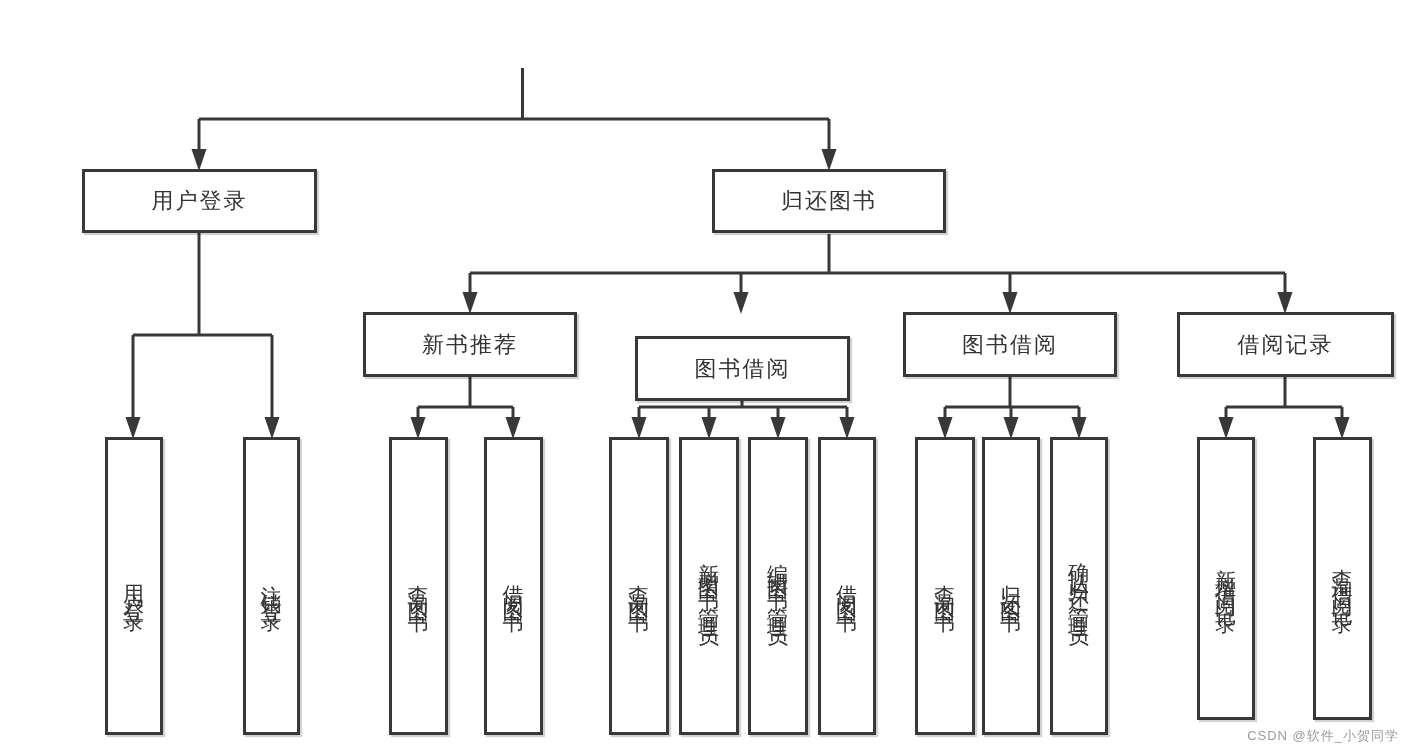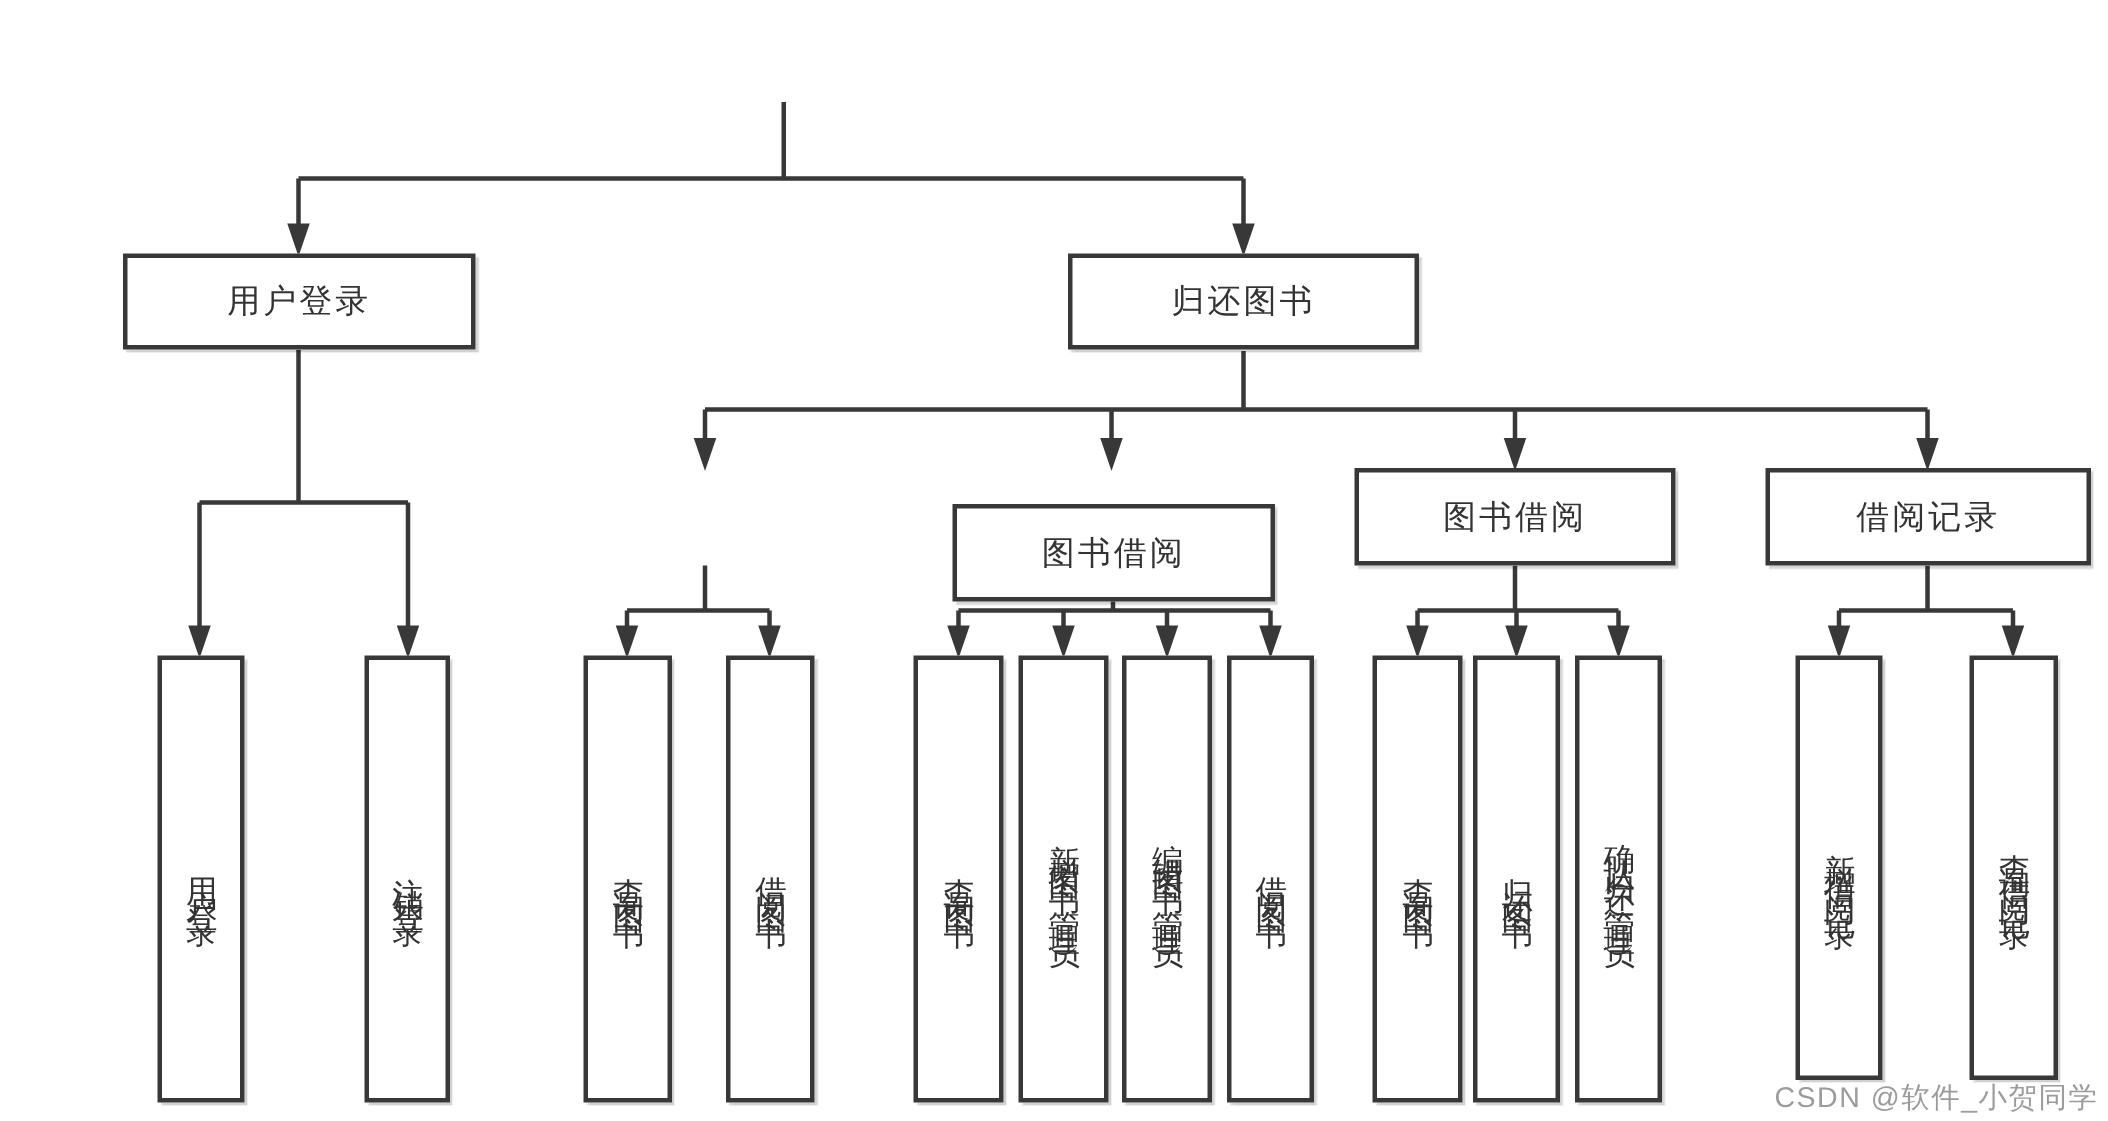--- a/index.html
+++ b/index.html
@@ -48,21 +48,21 @@
     font-size: 21px;
     letter-spacing: 9px;
     line-height: 1.1;
     color: #333333;
     white-space: nowrap;
   }
   .watermark {
     position: absolute;
     right: 6px;
     bottom: 2px;
-    font-size: 19px;
+    font-size: 13px;
     letter-spacing: 1px;
     color: #9b9b9b;
     white-space: nowrap;
   }
 </style>
 </head>
 <body>
 
 <div class="stage">
 
@@ -110,20 +110,23 @@
   </svg>
 
 
   <div class="node" style="left:82px; top:169px; width:235px; height:64px;">
     <span class="h-label">用户登录</span>
   </div>
   <div class="node" style="left:712px; top:169px; width:234px; height:64px;">
     <span class="h-label">归还图书</span>
   </div>
 
+  <div class="node" style="left:363px; top:312px; width:214px; height:65px;">
+    <span class="h-label">新书推荐</span>
+  </div>
   <div class="node" style="left:635px; top:312px; width:215px; height:65px;margin-top:24px;">
     <span class="h-label">图书借阅</span>
   </div>
   <div class="node" style="left:903px; top:312px; width:214px; height:65px;">
     <span class="h-label">图书借阅</span>
   </div>
   <div class="node" style="left:1177px; top:312px; width:217px; height:65px;">
     <span class="h-label">借阅记录</span>
   </div>
 

